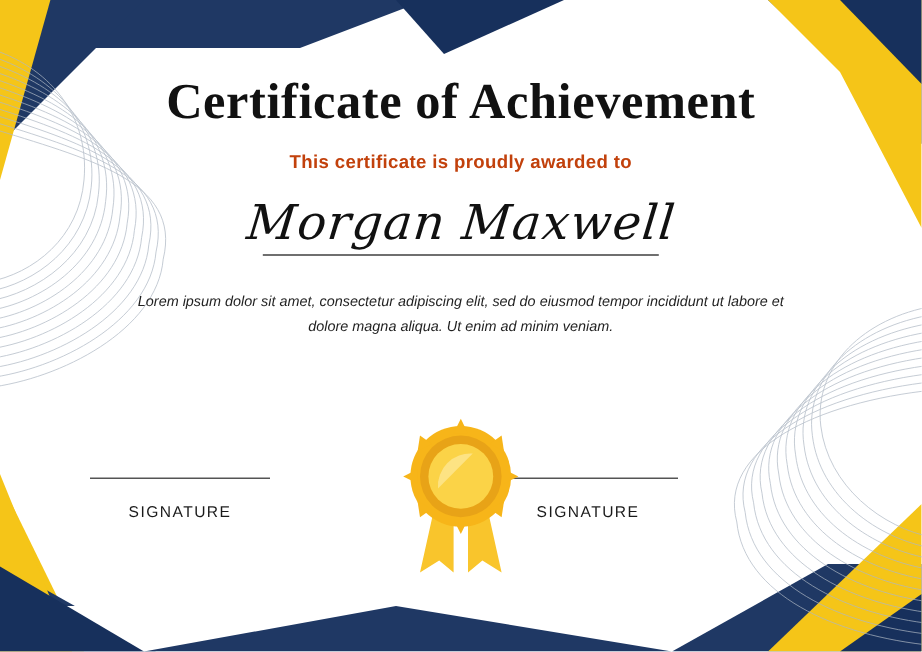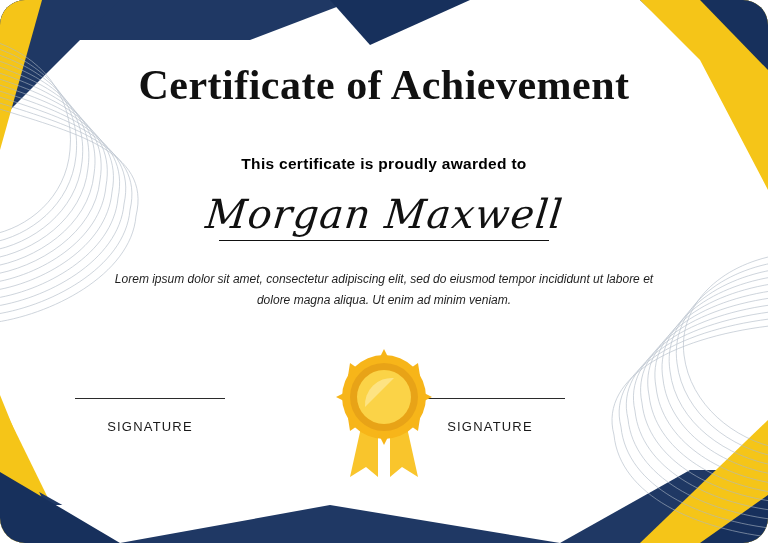--- a/index.html
+++ b/index.html
@@ -13,21 +13,20 @@
     overflow: hidden;
     font-family: "Liberation Sans", sans-serif;
   }
 
   #certificate {
     position: relative;
     width: 768px;
     height: 543px;
     background: #ffffff;
     overflow: hidden;
-    border-radius: 25px;
   }
 
   
   .corner-svg {
     position: absolute;
     top: 0;
     left: 0;
     width: 768px;
     height: 543px;
     pointer-events: none;
@@ -50,25 +49,25 @@
     font-family: "Liberation Serif", serif;
     font-weight: bold;
     font-size: 42px;
     color: #111111;
     letter-spacing: 0.5px;
     text-align: center;
     line-height: 1.1;
   }
 
   .subtitle {
-    margin-top: 47px;
+    margin-top: 19px;
     font-family: "Liberation Sans", sans-serif;
     font-size: 15.5px;
     font-weight: 600;
-    color: #000000;
+    color: #c2410c;
     letter-spacing: 0.3px;
     text-align: center;
   }
 
   .recipient-wrap {
     margin-top: 18px;
     position: relative;
     text-align: center;
   }
   .recipient {

